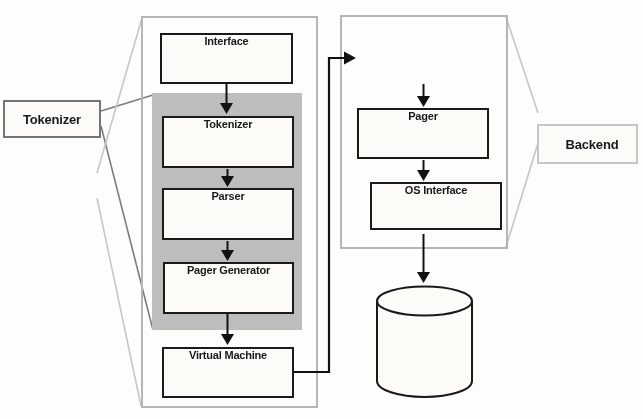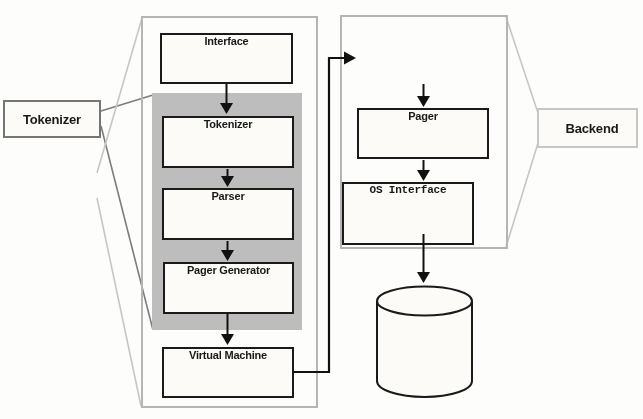--- a/index.html
+++ b/index.html
@@ -31,28 +31,28 @@
   }
   
   .b-interface { left:160px; top:33px;  width:133px; height:51px; }
   .b-tokenizer { left:162px; top:116px; width:132px; height:52px; }
   .b-parser    { left:162px; top:188px; width:132px; height:52px; }
   .b-codegen   { left:163px; top:262px; width:131px; height:52px; }
   .b-vm        { left:162px; top:347px; width:132px; height:51px; }
   
   .b-btree     { left:357px; top:33px;  width:132px; height:50px; }
   .b-pager     { left:357px; top:108px; width:132px; height:51px; }
-  .b-osif      { left:342px; top:182px; width:132px; height:63px;font-family:Liberation Mono, monospace; }
+  .b-osif      { left:370px; top:182px; width:132px; height:48px; }
   
   .o-left  { left:141px; top:16px; width:177px; height:392px; }
   .o-right { left:340px; top:15px; width:168px; height:234px; }
   
   .c-compiler { left:3px;   top:100px; width:98px;  height:38px; border:2px solid #757575; }
   .c-core     { left:5px;   top:167px; width:94px;  height:37px; border:2px solid #cbcbcb; }
-  .c-backend  { left:537px; top:108px; width:101px; height:40px; border:2px solid #c6c6c6;padding-left:9px; }
+  .c-backend  { left:537px; top:124px; width:101px; height:40px; border:2px solid #c6c6c6;padding-left:9px; }
   
   .db-label {
     position:absolute; left:377px; top:340px; width:95px;
     text-align:center; font-weight:bold; font-size:11px; color:#191919;
     letter-spacing:-0.2px;
   }
 </style>
 </head>
 <body>
 

